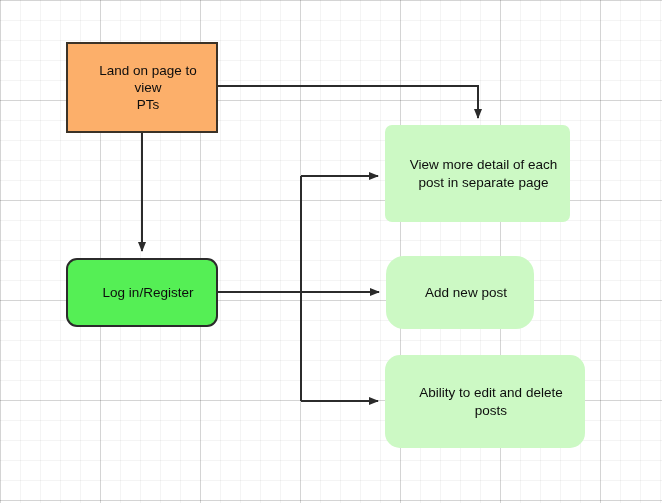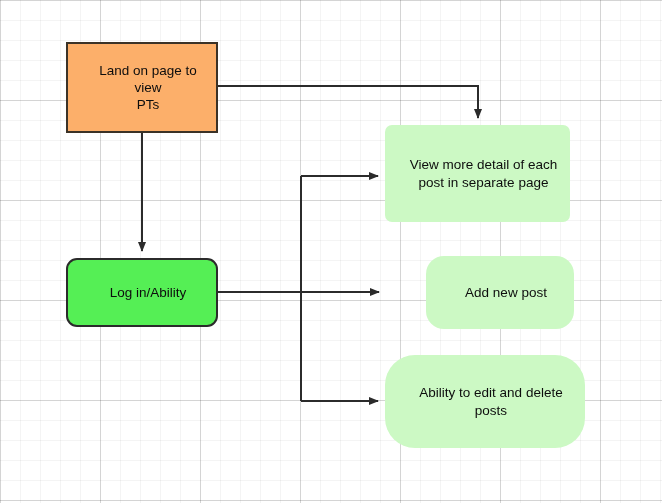--- a/index.html
+++ b/index.html
@@ -79,29 +79,28 @@
     font-size: 13.5px;
   }
   #node-addpost {
     left: 386px;
     top: 256px;
     width: 148px;
     height: 73px;
     background: #ccf9c4;
     border-radius: 18px;
     font-size: 13.5px;
-    margin-left: 40px;
   }
   #node-editdelete {
     left: 385px;
     top: 355px;
     width: 200px;
     height: 93px;
     background: #ccf9c4;
-    border-radius: 30px;
+    border-radius: 15px;
     font-size: 13.5px;
   }
 </style>
 </head>
 <body>
 
 <div id="canvas">
 
   <svg class="edges" viewBox="0 0 662 503" width="662" height="503">
     <defs>
@@ -124,21 +123,21 @@
 
     <path d="M 301 401 L 378 401" fill="none" stroke="#2b2b2b" stroke-width="2" marker-end="url(#arrow)"></path>
   </svg>
 
   <div class="node" id="node-landing">
     <span class="node-label">Land on page to view
 PTs</span>
   </div>
 
   <div class="node" id="node-login">
-    <span class="node-label">Log in/Ability</span>
+    <span class="node-label">Log in/Register</span>
   </div>
 
   <div class="node" id="node-detail">
     <span class="node-label">View more detail of each
 post in separate page</span>
   </div>
 
   <div class="node" id="node-addpost">
     <span class="node-label">Add new post</span>
   </div>

